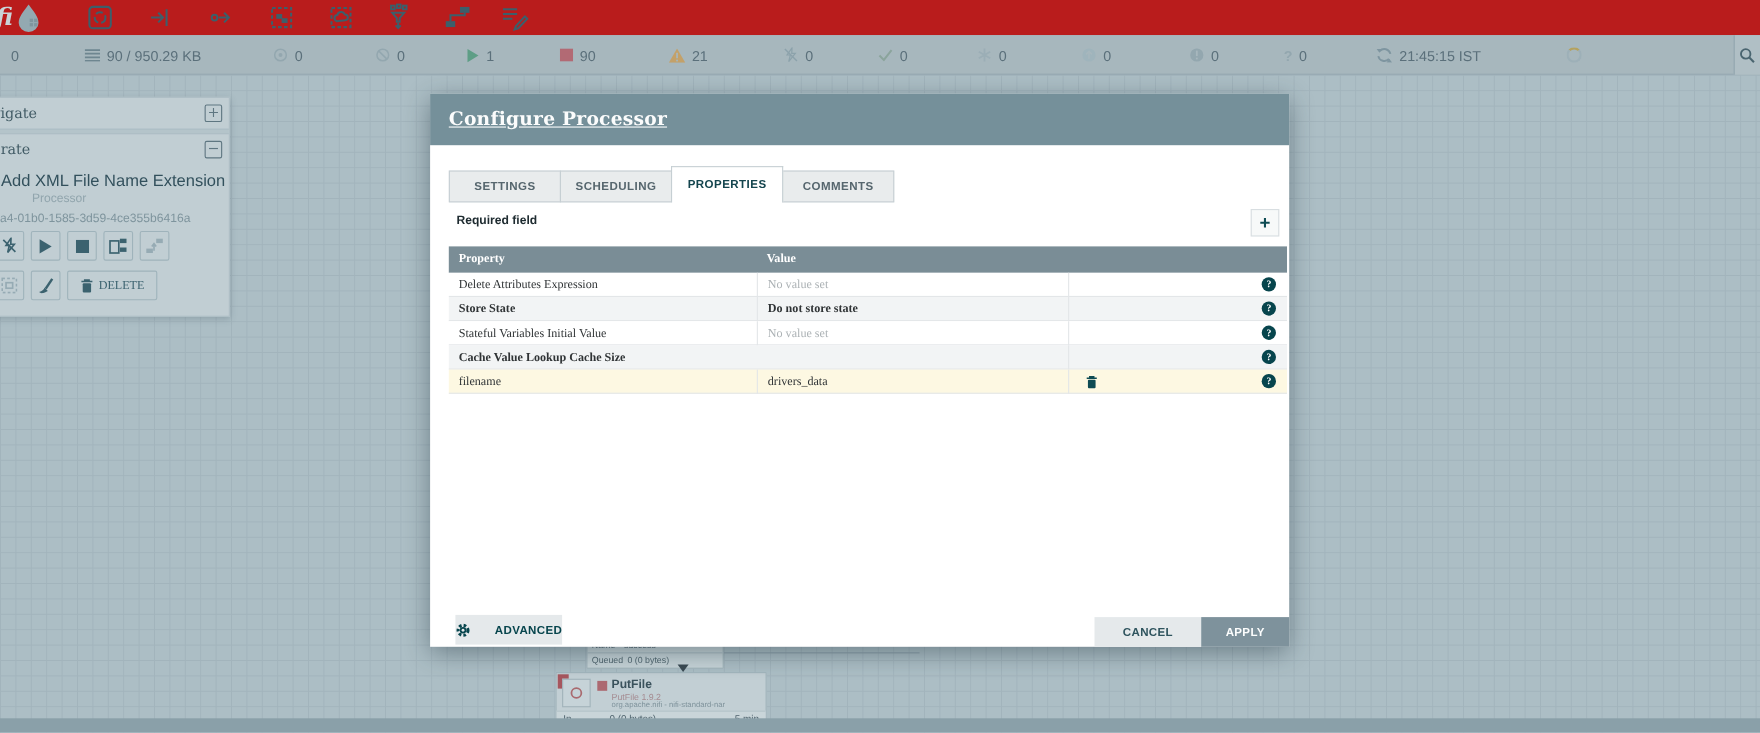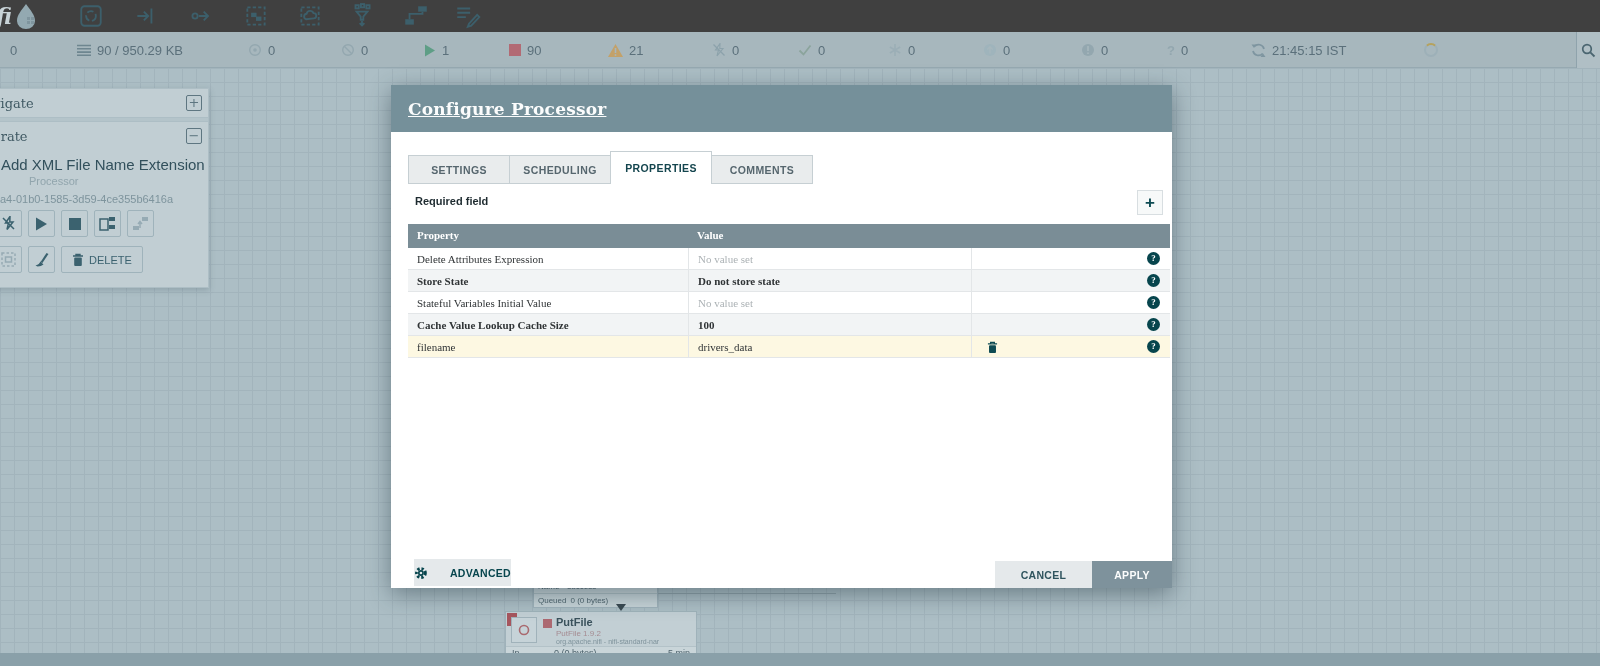--- a/index.html
+++ b/index.html
@@ -10,21 +10,21 @@
   #canvas {
     position:absolute; left:0; top:68px; width:1600px; height:598px;
     background-color:#ACBEC5;
     background-image:linear-gradient(#A2B4BC 1px, transparent 1px),
                      linear-gradient(90deg,#A2B4BC 1px, transparent 1px);
     background-size:14px 14px;
   }
   #bottom-strip { position:absolute; left:0; top:653px; width:1600px; height:13px; background:#8AA0A9; z-index:4; }
 
   
-  #toolbar { position:absolute; left:0; top:0; width:1600px; height:32px; background:#404040; z-index:3; }
+  #toolbar { position:absolute; left:0; top:0; width:1600px; height:32px; background:#b91c1c; z-index:3; }
   .tb-icon { position:absolute; top:2px; width:32px; height:28px; display:flex; align-items:center; justify-content:center; }
   .tb-icon svg { stroke:#3C5F6B; fill:none; stroke-width:1.7; }
   #logo { position:absolute; left:0; top:1px; height:30px; display:flex; align-items:center; }
   #logo .fi { font-family:"DejaVu Serif", serif; font-weight:bold; font-style:italic; font-size:22px; color:#C9D4D8; margin-left:-4px; }
 
   
   #statusbar { position:absolute; left:0; top:32px; width:1600px; height:36px; background:#A7B7BD;
                border-bottom:1px solid #96A9B1; z-index:3; font-size:13px; color:#5B707B; }
   .st { position:absolute; top:0; height:36px; display:flex; align-items:center; gap:6px; }
   .st svg { display:block; }
@@ -38,21 +38,21 @@
                 border:1px solid #ADBEC5; box-shadow:0 2px 6px rgba(60,80,90,.25); z-index:2; }
   .panel-hd { position:relative; height:28px; display:flex; align-items:center;
               font-family:"DejaVu Serif", serif; font-size:13px; color:#405A64; padding-left:18px; }
   .panel-sep { height:5px; background:#B4C4CA; border-top:1px solid #ADBEC5; border-bottom:1px solid #ADBEC5; }
   .sq-toggle { position:absolute; right:6px; top:6px; width:16px; height:16px; border:1px solid #5E7681;
                border-radius:2px; color:#5E7681; font-size:13px; line-height:13px; text-align:center; }
   #operate-body { position:relative; padding:6px 0 10px 45px; }
   #op-title { font-size:15px; color:#32505C; white-space:nowrap; }
   #op-type { font-size:11px; color:#91A5AD; margin-top:2px;padding-left:28px; }
   #op-id { font-size:11px; color:#7E949D; margin-top:6px; margin-left:-1px; white-space:nowrap; }
-  .op-row { position:relative; height:31px; margin-top:5px; }
+  .op-row { position:relative; height:31px; margin-top:5px;font-family:Liberation Serif, serif; }
   .op-btn { position:absolute; top:0; width:27px; height:27px; border:1px solid #9FB3BB; border-radius:2px;
             display:flex; align-items:center; justify-content:center; }
   .op-btn svg { stroke:#3B626F; fill:none; stroke-width:1.5; }
   .op-btn.disabled svg { stroke:#96ABB4; }
   #delete-btn { position:absolute; top:0; left:138px; width:82px; height:27px; border:1px solid #9FB3BB;
                 border-radius:2px; display:flex; align-items:center; justify-content:center; gap:5px;
                 font-size:11px; color:#3B626F; }
 
   
   #conn-label { position:absolute; left:533px; top:579px; width:125px; background:#C7D4D8;
@@ -415,21 +415,20 @@
     </div>
     <div class="trow">
       <div class="pcell">Stateful Variables Initial Value</div>
       <div class="help">?</div>
       <div class="vcell placeholder">No value set</div>
       <div class="acell"></div>
     </div>
     <div class="trow alt required">
       <div class="pcell">Cache Value Lookup Cache Size</div>
       <div class="help">?</div>
-      <div class="vcell">100</div>
       <div class="acell"></div>
     </div>
     <div class="trow dynamic">
       <div class="pcell">filename</div>
       <div class="help">?</div>
       <div class="vcell">drivers_data</div>
       <div class="acell">
         <svg width="11" height="13" viewBox="0 0 12 14">
             <path d="M1,3 h10 M4,3 V1.5 h4 V3" fill="none" stroke="#0E4B53" stroke-width="1.4"></path>
             <rect x="2.2" y="4.5" width="7.6" height="8.5" rx="1" fill="#0E4B53"></rect>

